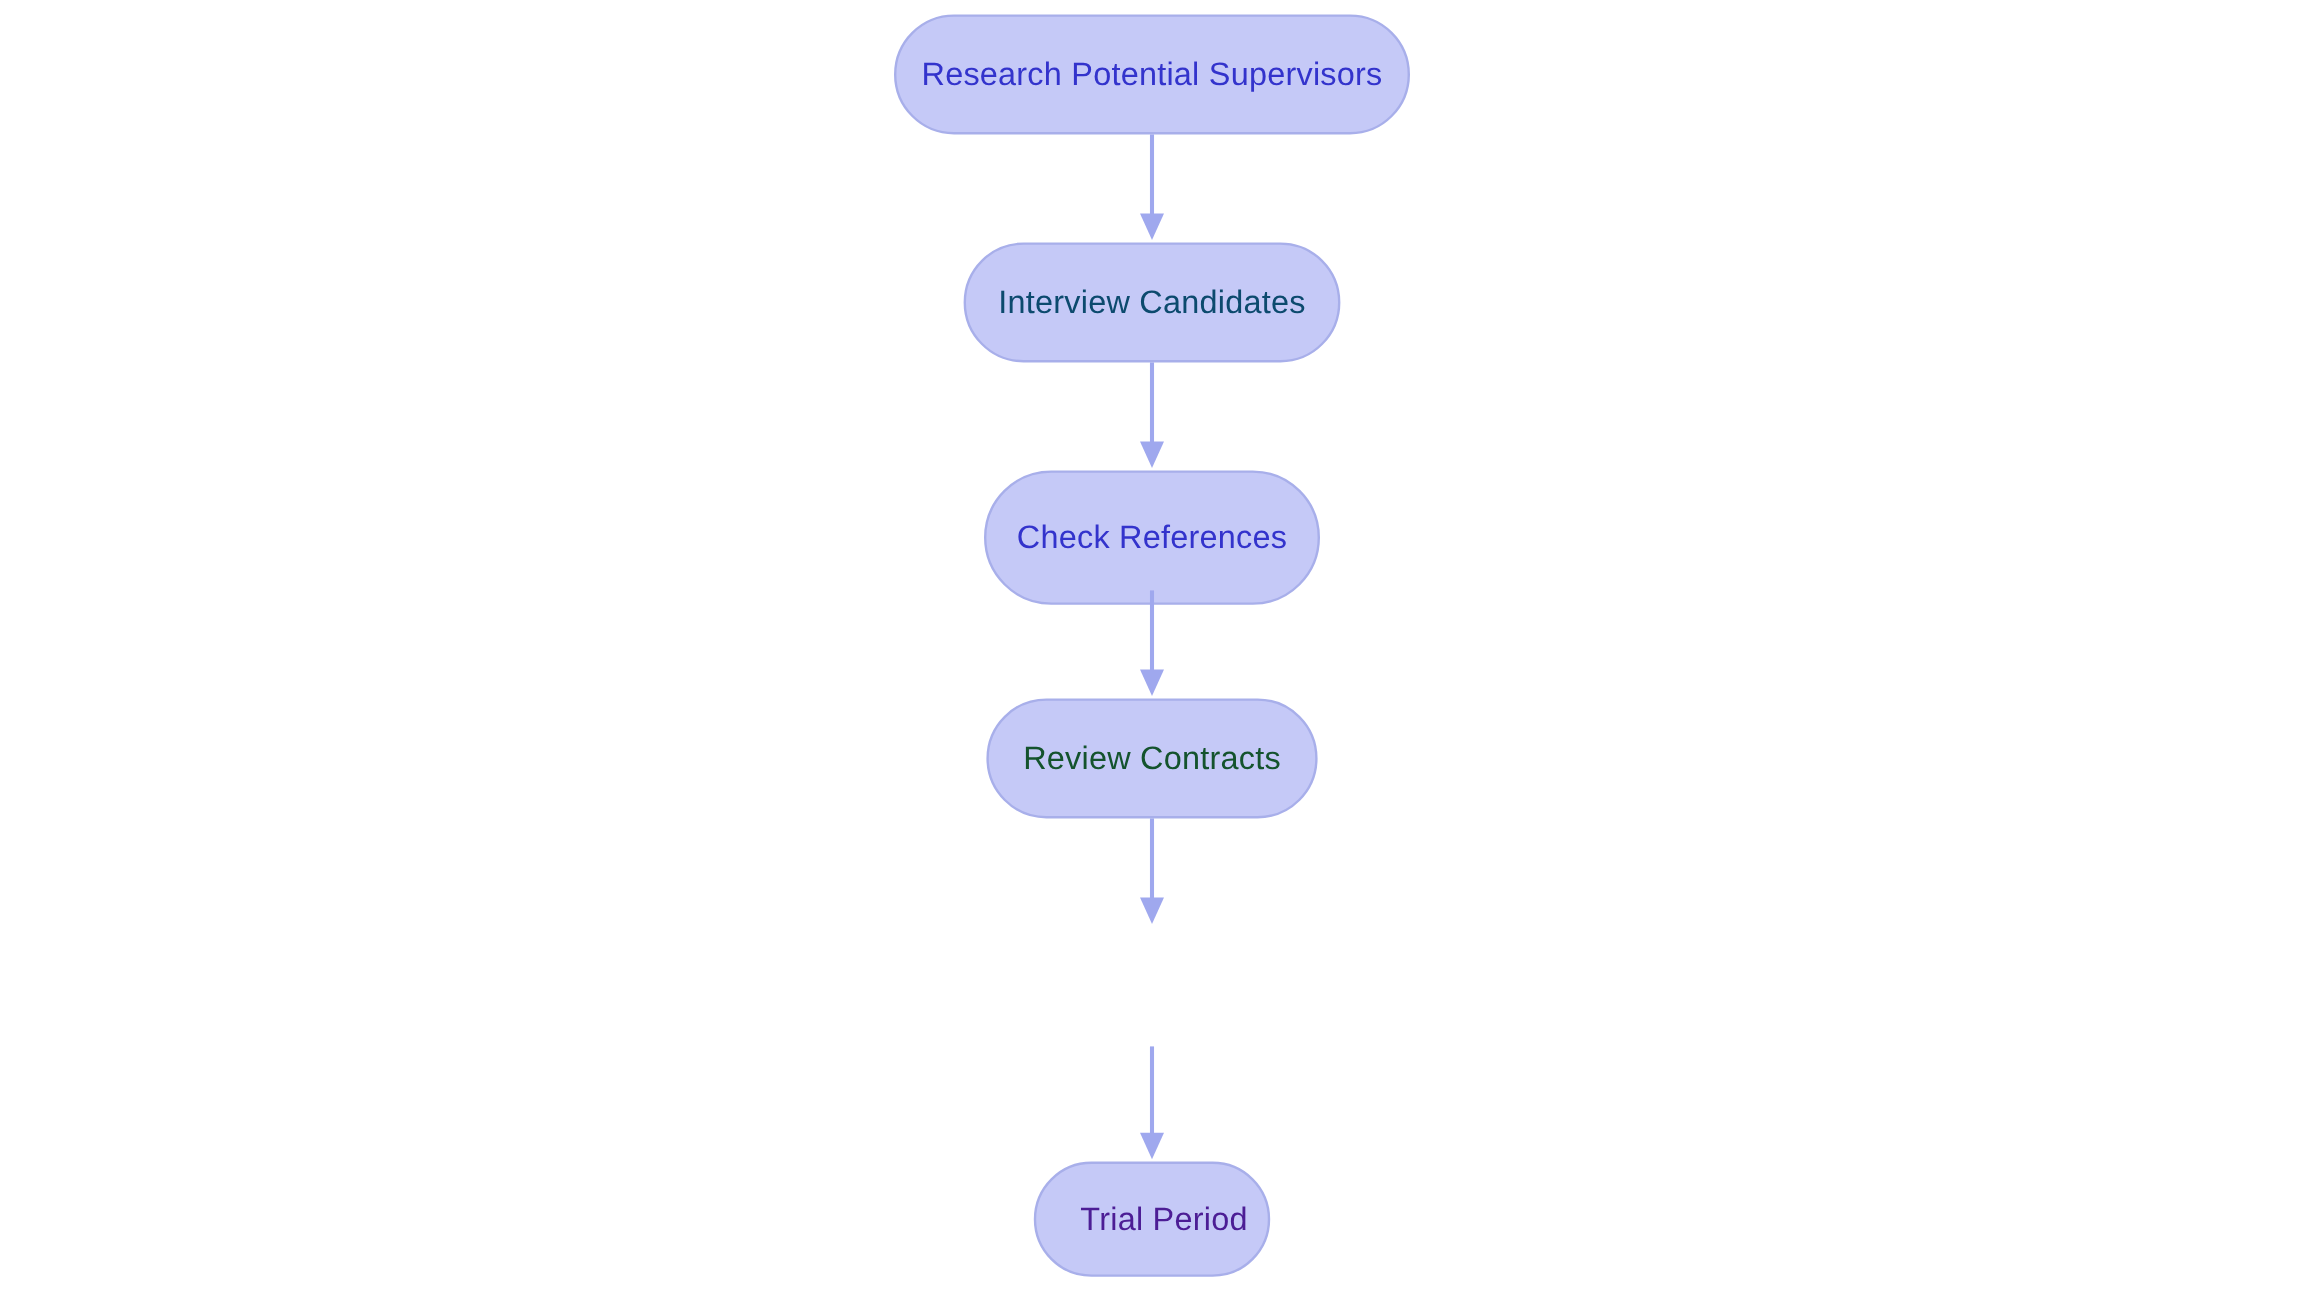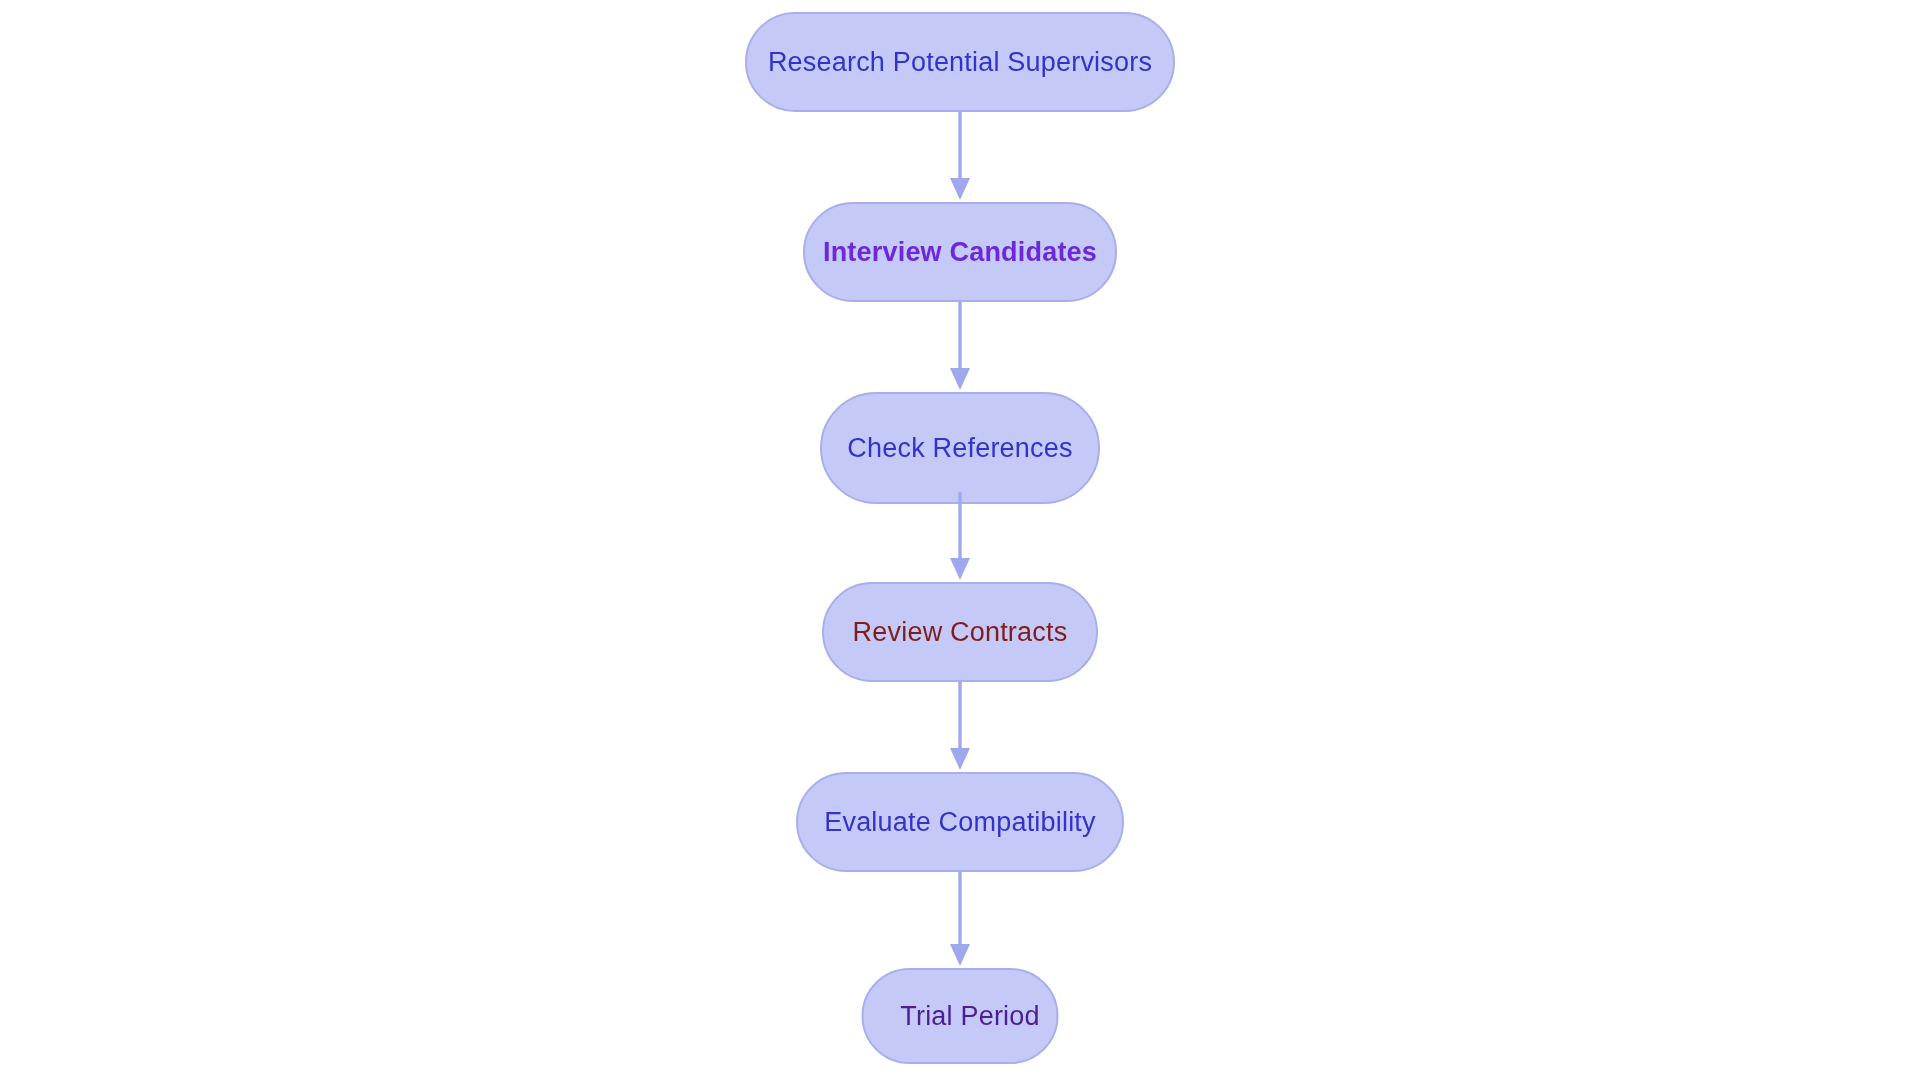--- a/index.html
+++ b/index.html
@@ -95,21 +95,21 @@
     </div>
 
     <div class="connector" style="top:112px; height:90px;">
       <svg viewBox="0 0 30 90" preserveAspectRatio="none" aria-hidden="true">
         <line class="connector-stem" x1="15" y1="0" x2="15" y2="70" style="stroke: rgb(159, 168, 238);"></line>
         <polygon class="connector-head" points="15,88 5,66 25,66" style="fill: rgb(159, 168, 238);"></polygon>
       </svg>
     </div>
 
     <div class="node" id="node-2" style="top: 202px; width: 314px; height: 100px; background: rgb(197, 201, 247); border-color: rgb(168, 175, 234);">
-      <span class="node-label" style="color: #6d28d9; font-weight: bold;">Interview Candidates</span>
+      <span class="node-label" style="color: #0c4a6e;">Interview Candidates</span>
     </div>
 
     <div class="connector" style="top:302px; height:90px;">
       <svg viewBox="0 0 30 90" preserveAspectRatio="none" aria-hidden="true">
         <line class="connector-stem" x1="15" y1="0" x2="15" y2="70" style="stroke: rgb(159, 168, 238);"></line>
         <polygon class="connector-head" points="15,88 5,66 25,66" style="fill: rgb(159, 168, 238);"></polygon>
       </svg>
     </div>
 
     <div class="node" id="node-3" style="top: 392px; width: 280px; height: 112px; background: rgb(197, 201, 247); border-color: rgb(168, 175, 234);">
@@ -117,33 +117,30 @@
     </div>
 
     <div class="connector" style="top:492px; height:90px;">
       <svg viewBox="0 0 30 90" preserveAspectRatio="none" aria-hidden="true">
         <line class="connector-stem" x1="15" y1="0" x2="15" y2="70" style="stroke: rgb(159, 168, 238);"></line>
         <polygon class="connector-head" points="15,88 5,66 25,66" style="fill: rgb(159, 168, 238);"></polygon>
       </svg>
     </div>
 
     <div class="node" id="node-4" style="top: 582px; width: 276px; height: 100px; background: rgb(197, 201, 247); border-color: rgb(168, 175, 234);">
-      <span class="node-label" style="color: #7f1d1d;">Review Contracts</span>
+      <span class="node-label" style="color: #14532d;">Review Contracts</span>
     </div>
 
     <div class="connector" style="top:682px; height:90px;">
       <svg viewBox="0 0 30 90" preserveAspectRatio="none" aria-hidden="true">
         <line class="connector-stem" x1="15" y1="0" x2="15" y2="70" style="stroke: rgb(159, 168, 238);"></line>
         <polygon class="connector-head" points="15,88 5,66 25,66" style="fill: rgb(159, 168, 238);"></polygon>
       </svg>
     </div>
 
-    <div class="node" id="node-5" style="top: 772px; width: 328px; height: 100px; background: rgb(197, 201, 247); border-color: rgb(168, 175, 234);">
-      <span class="node-label" style="color: rgb(51, 51, 204);">Evaluate Compatibility</span>
-    </div>
 
     <div class="connector" style="top:872px; height:96px;">
       <svg viewBox="0 0 30 96" preserveAspectRatio="none" aria-hidden="true">
         <line class="connector-stem" x1="15" y1="0" x2="15" y2="76" style="stroke: rgb(159, 168, 238);"></line>
         <polygon class="connector-head" points="15,94 5,72 25,72" style="fill: rgb(159, 168, 238);"></polygon>
       </svg>
     </div>
 
     <div class="node" id="node-6" style="top: 968px; width: 197px; height: 96px; background: rgb(197, 201, 247); border-color: rgb(168, 175, 234);">
       <span class="node-label" style="color: #4c1d95; margin-left: 20px;">Trial Period</span>

